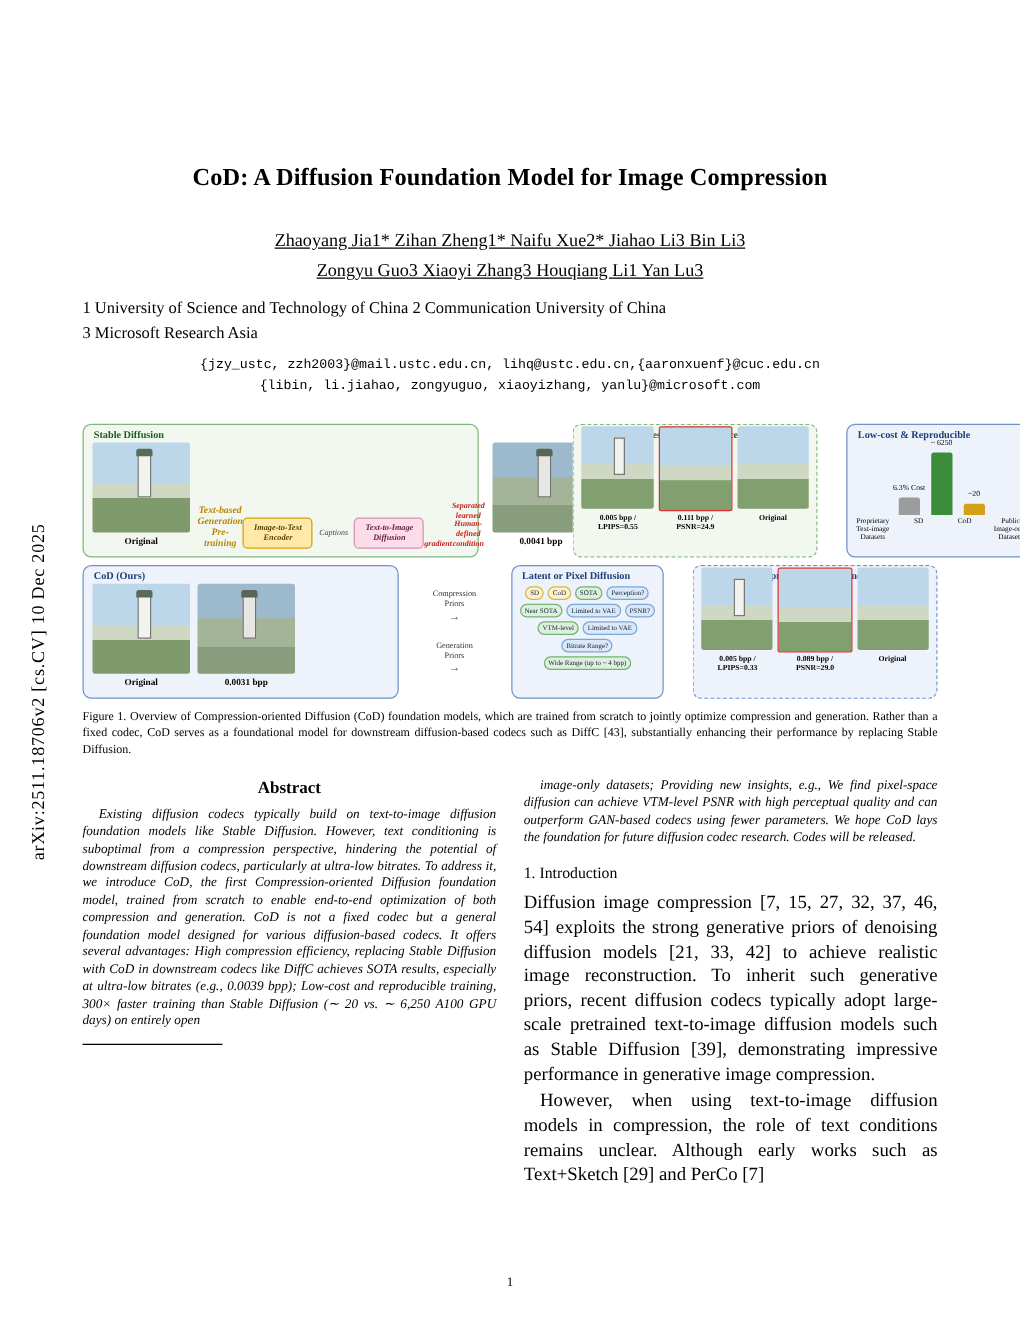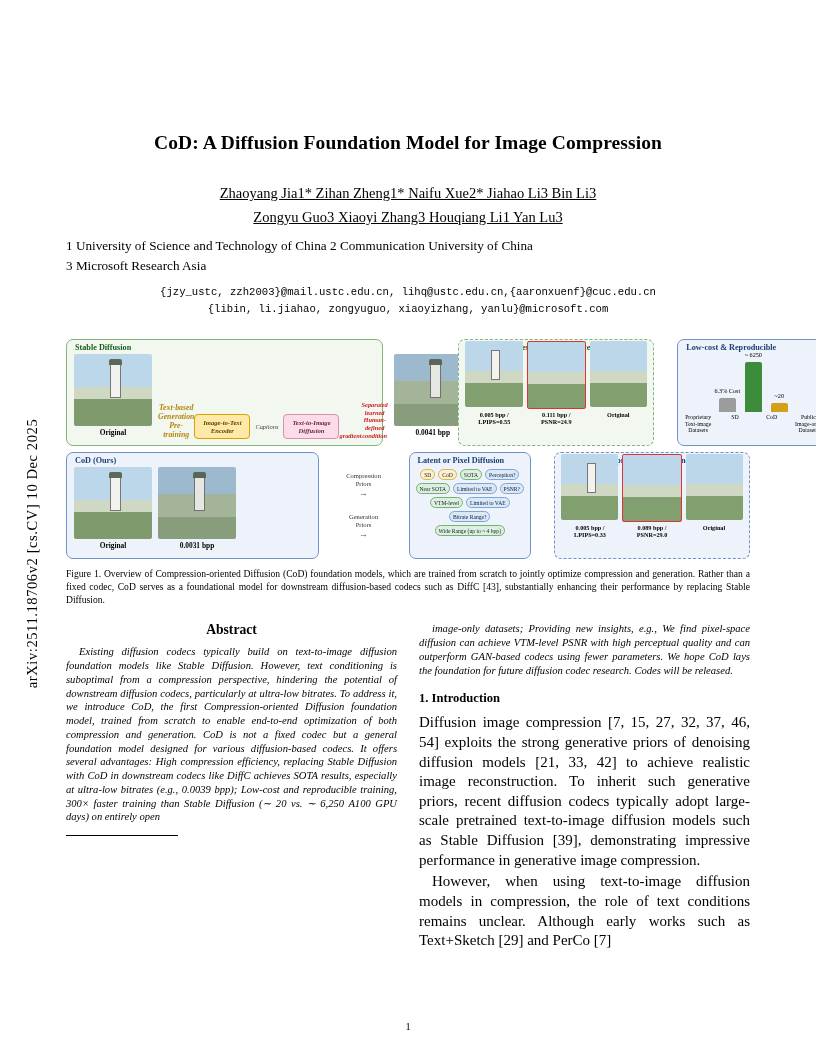--- a/index.html
+++ b/index.html
@@ -189,21 +189,21 @@
   .abs-p{
     font-size:10.6px;line-height:1.3;text-align:justify;font-style:italic;
     text-indent:13px;margin:0;
   }
   .col-p{
     font-size:15px;line-height:1.31;text-align:justify;
     text-indent:13px;margin:0 0 2px 0;
   }
   .col-p.first{text-indent:0;}
   h2.sec{
-    font-size:12.6px;font-weight:bold;margin:14px 0 7px 0;
+    font-size:12.6px;font-weight:normal;margin:14px 0 7px 0;
   }
   .footnote-rule{
     border:none;border-top:0.8px solid #000;width:112px;margin:11px 0 4px 0;
   }
   .footnote{
     font-size:8.6px;line-height:1.3;text-align:justify;margin:0;
   }
   .pagenum{
     position:absolute;bottom:24px;left:0;width:816px;text-align:center;font-size:10.4px;
   }

